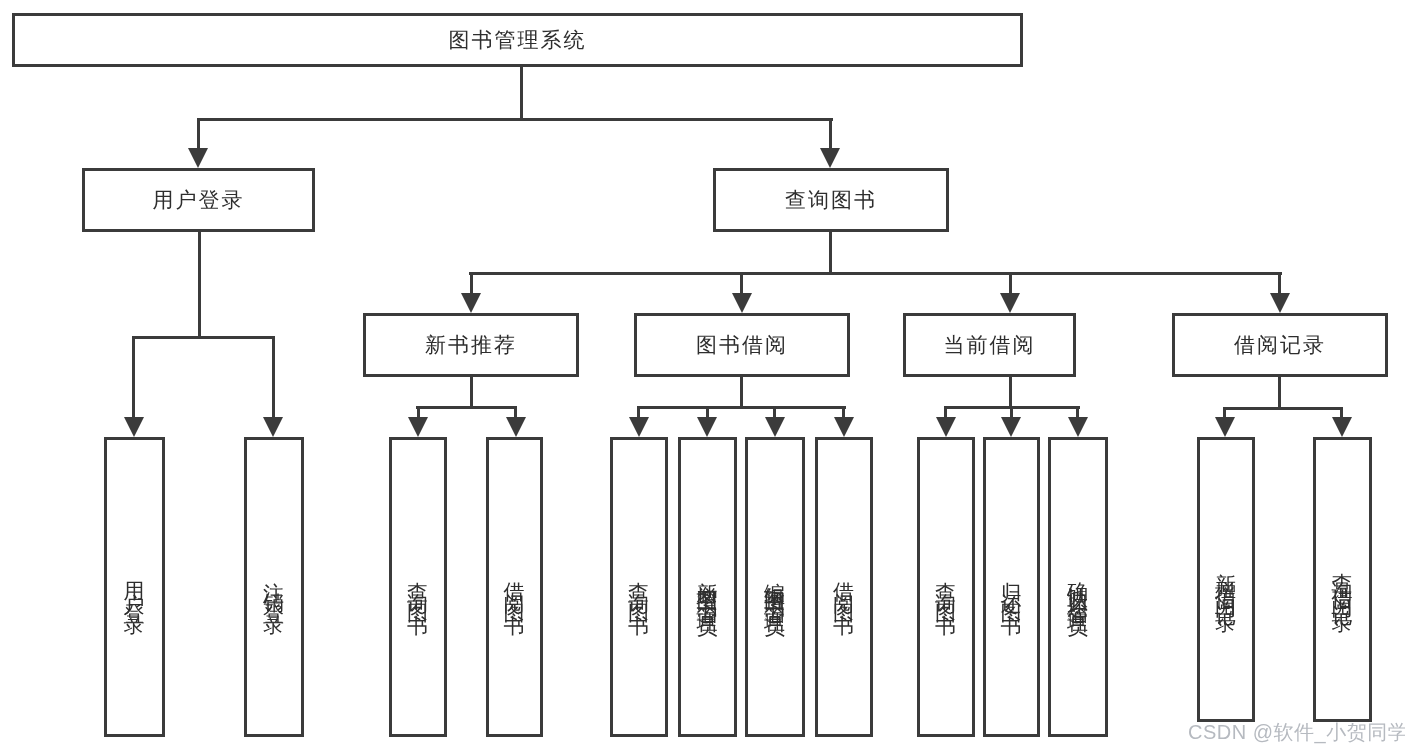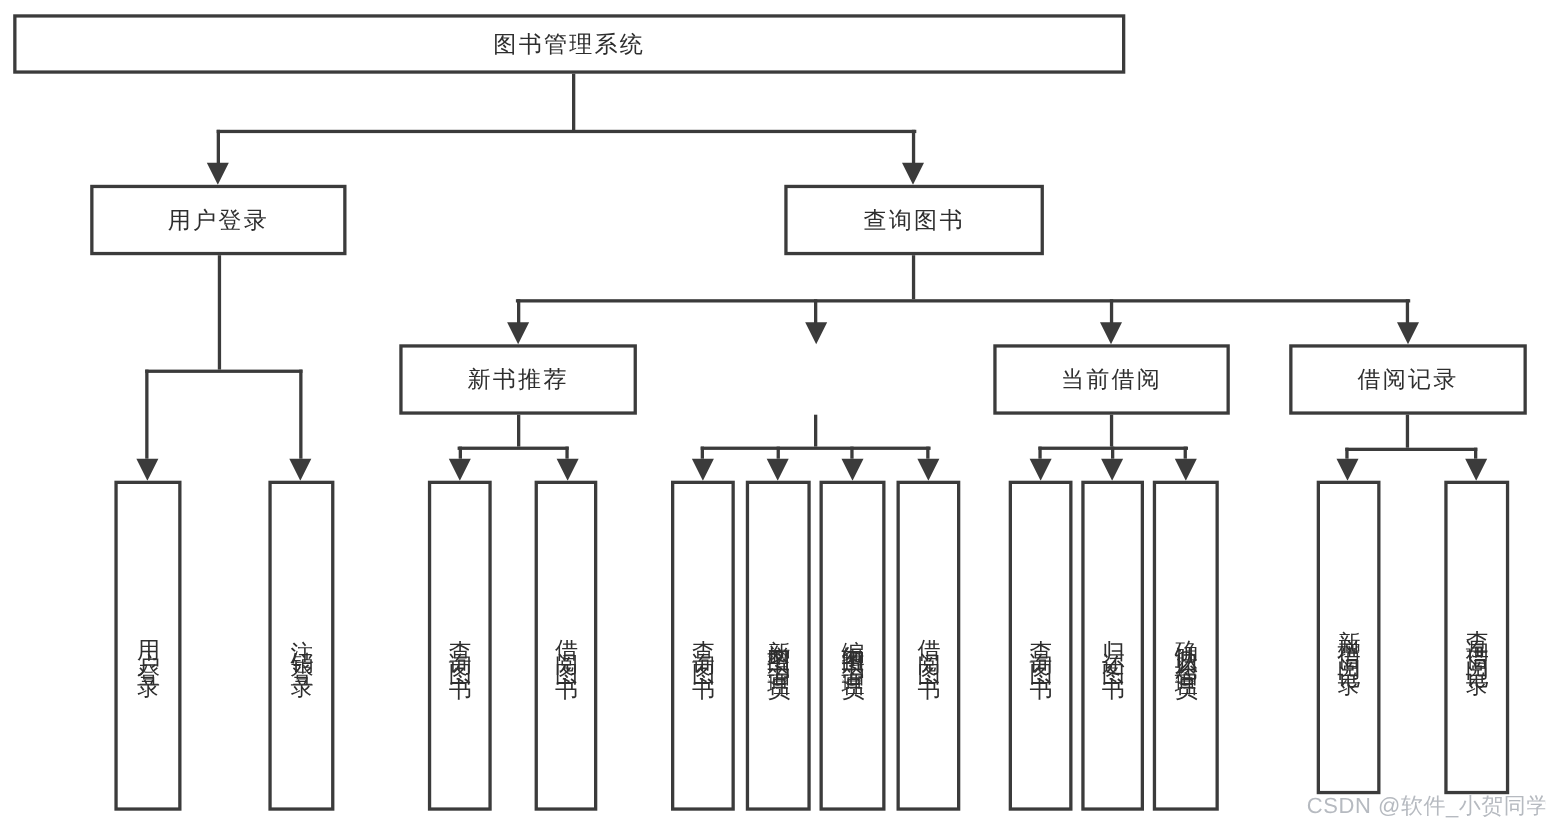--- a/index.html
+++ b/index.html
@@ -68,21 +68,24 @@
   <div class="vline" style="left:740px;top:272px;height:22px;"></div>
   <div class="arrow" style="left:732px;top:293px;"></div>
   <div class="vline" style="left:1009px;top:272px;height:22px;"></div>
   <div class="arrow" style="left:1000px;top:293px;"></div>
   <div class="vline" style="left:1278px;top:272px;height:22px;"></div>
   <div class="arrow" style="left:1270px;top:293px;"></div>
 
   <div class="box" style="left:363px;top:313px;width:216px;height:64px;">
     <span class="hlabel">新书推荐</span>
   </div>
-  <div class="box" style="left:903px;top:313px;width:215px;height:64px;">
+  <div class="box" style="left:634px;top:313px;width:216px;height:64px;">
+    <span class="hlabel">图书借阅</span>
+  </div>
+  <div class="box" style="left:903px;top:313px;width:173px;height:64px;">
     <span class="hlabel">当前借阅</span>
   </div>
   <div class="box" style="left:1172px;top:313px;width:216px;height:64px;">
     <span class="hlabel">借阅记录</span>
   </div>
 
   <div class="vline" style="left:470px;top:377px;height:29px;"></div>
   <div class="hline" style="left:416px;top:406px;width:101px;"></div>
   <div class="vline" style="left:417px;top:406px;height:11px;"></div>
   <div class="arrow" style="left:408px;top:417px;"></div>

